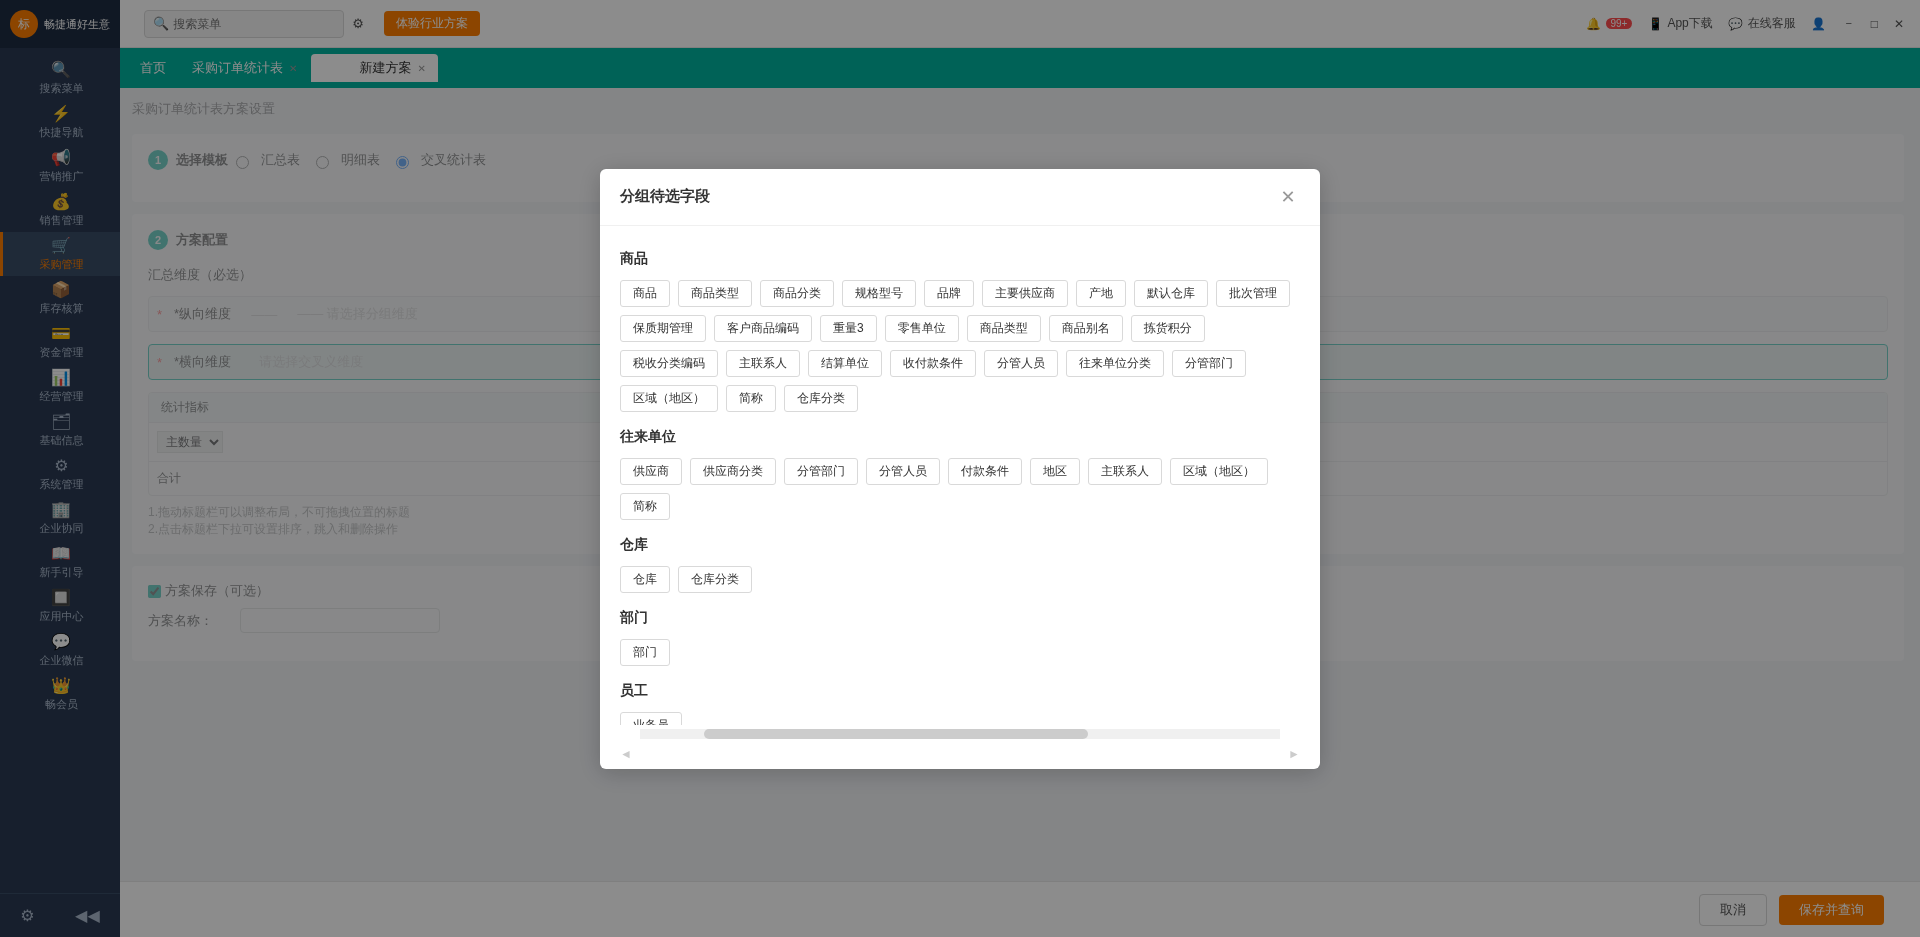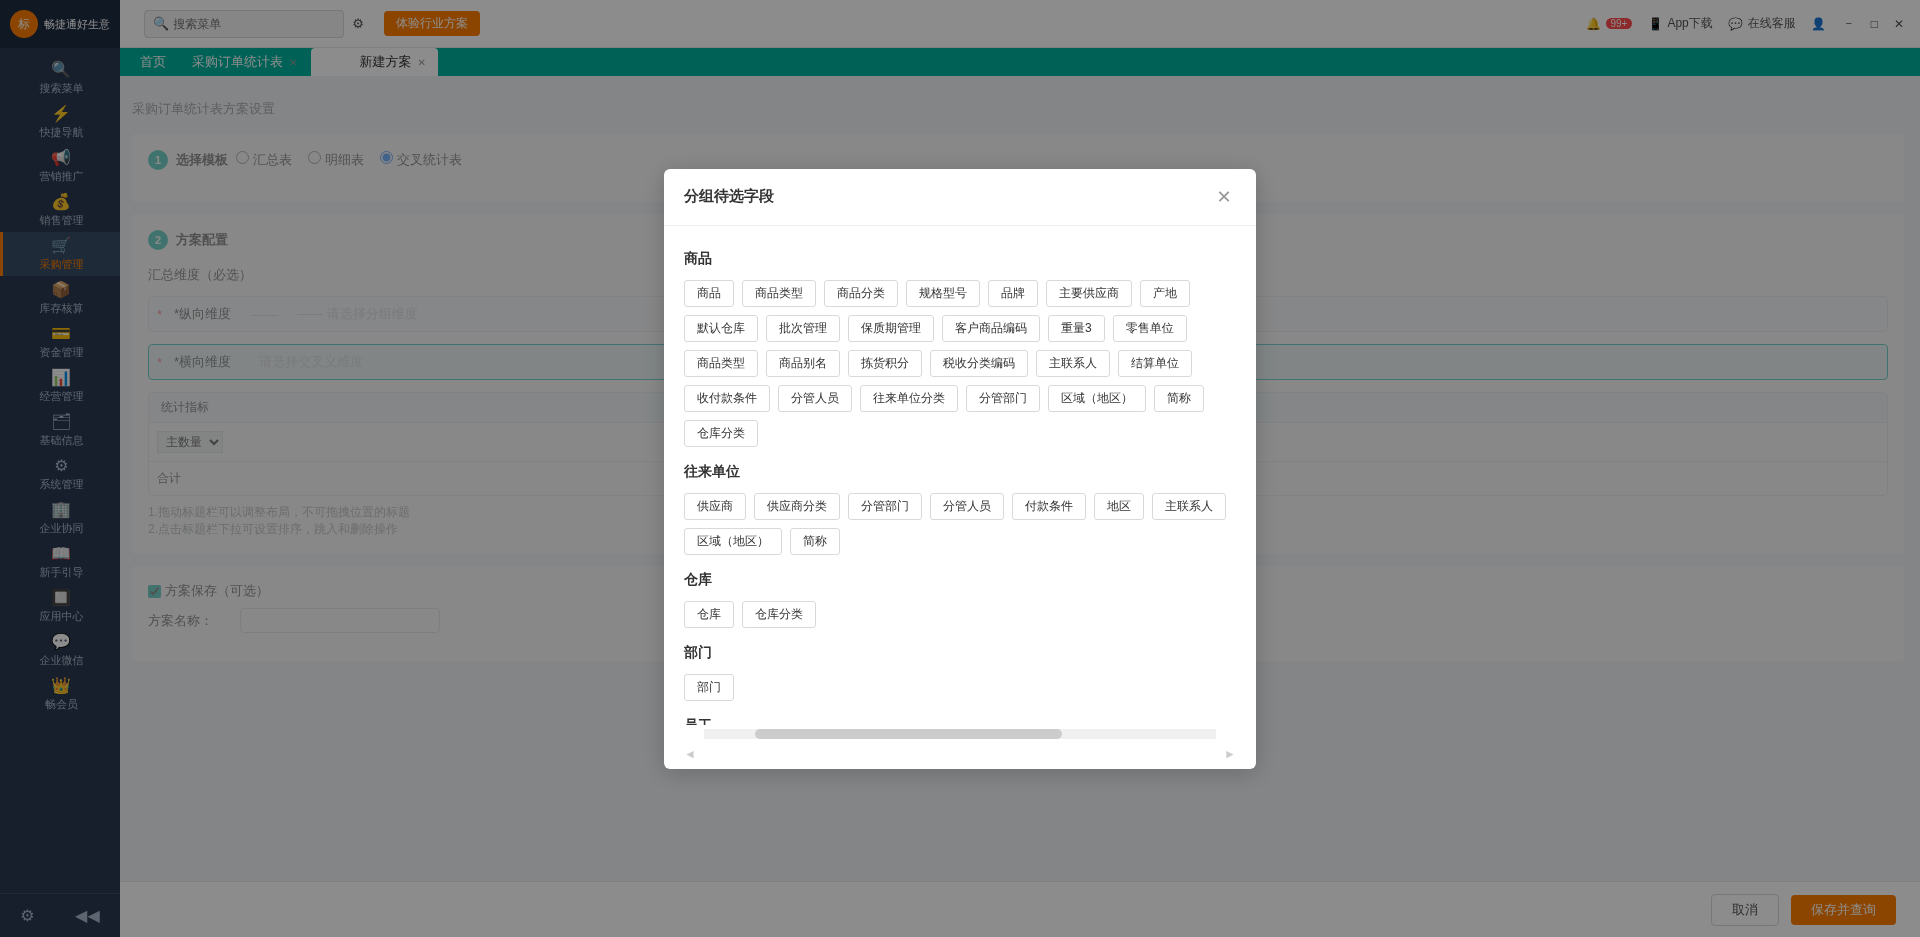--- a/index.html
+++ b/index.html
@@ -59,21 +59,21 @@
       text-align: center;
     }
     .settings-icon-btn {
       width: 28px; height: 28px;
       display: flex; align-items: center; justify-content: center;
       cursor: pointer; color: #555;
     }
 
     
     .tab-bar {
-      height: 28px;
+      height: 40px;
       background: #00b29e;
       display: flex;
       align-items: center;
       padding: 0 8px;
       position: fixed;
       top: 48px; left: 120px; right: 0;
       z-index: 99;
       text-align: center;
     }
     .tab-item {
@@ -168,39 +168,39 @@
     .step-badge {
       background: #00b29e;
       color: #fff;
       border-radius: 50%;
       width: 20px; height: 20px;
       display: flex; align-items: center; justify-content: center;
       font-size: 11px; font-weight: bold;
     }
     .step-label { font-size: 13px; font-weight: bold; color: #333; }
     .radio-group { display: flex; gap: 16px; align-items: center; }
-    .radio-item { display: flex; align-items: flex-start; gap: 4px; font-size: 13px; cursor: pointer; }
+    .radio-item { display: flex; align-items: flex-end; gap: 12px; font-size: 13px; cursor: pointer; }
 
     
     .section-card {
       background: #fff;
       border-radius: 4px;
       padding: 16px;
       margin-bottom: 12px;
     }
 
     
     .bottom-bar {
       position: fixed;
       bottom: 0; left: 120px; right: 0;
       height: 56px;
       background: #fff;
       border-top: 1px solid #e8e8e8;
       display: flex; align-items: center; justify-content: flex-end;
-      padding: 0 24px;
+      padding: 0 36px;
       gap: 12px;
       z-index: 98;
     }
     .btn-cancel {
       padding: 6px 20px;
       border: 1px solid #d9d9d9;
       border-radius: 4px;
       background: #fff;
       cursor: pointer;
       font-size: 13px;
@@ -220,21 +220,21 @@
     .modal-overlay {
       position: fixed;
       top: 0; left: 0; right: 0; bottom: 0;
       background: rgba(0,0,0,0.45);
       z-index: 200;
       display: flex; align-items: center; justify-content: center;
     }
     .modal {
       background: #fff;
       border-radius: 6px;
-      width: 592px;
+      width: 720px;
       max-height: 600px;
       display: flex; flex-direction: column;
       box-shadow: 0 4px 24px rgba(0,0,0,0.2);
     }
     .modal-header {
       padding: 16px 20px;
       border-bottom: 1px solid #f0f0f0;
       display: flex; align-items: center; justify-content: space-between;
     }
     .modal-title { font-size: 15px; font-weight: bold; color: #333; }

